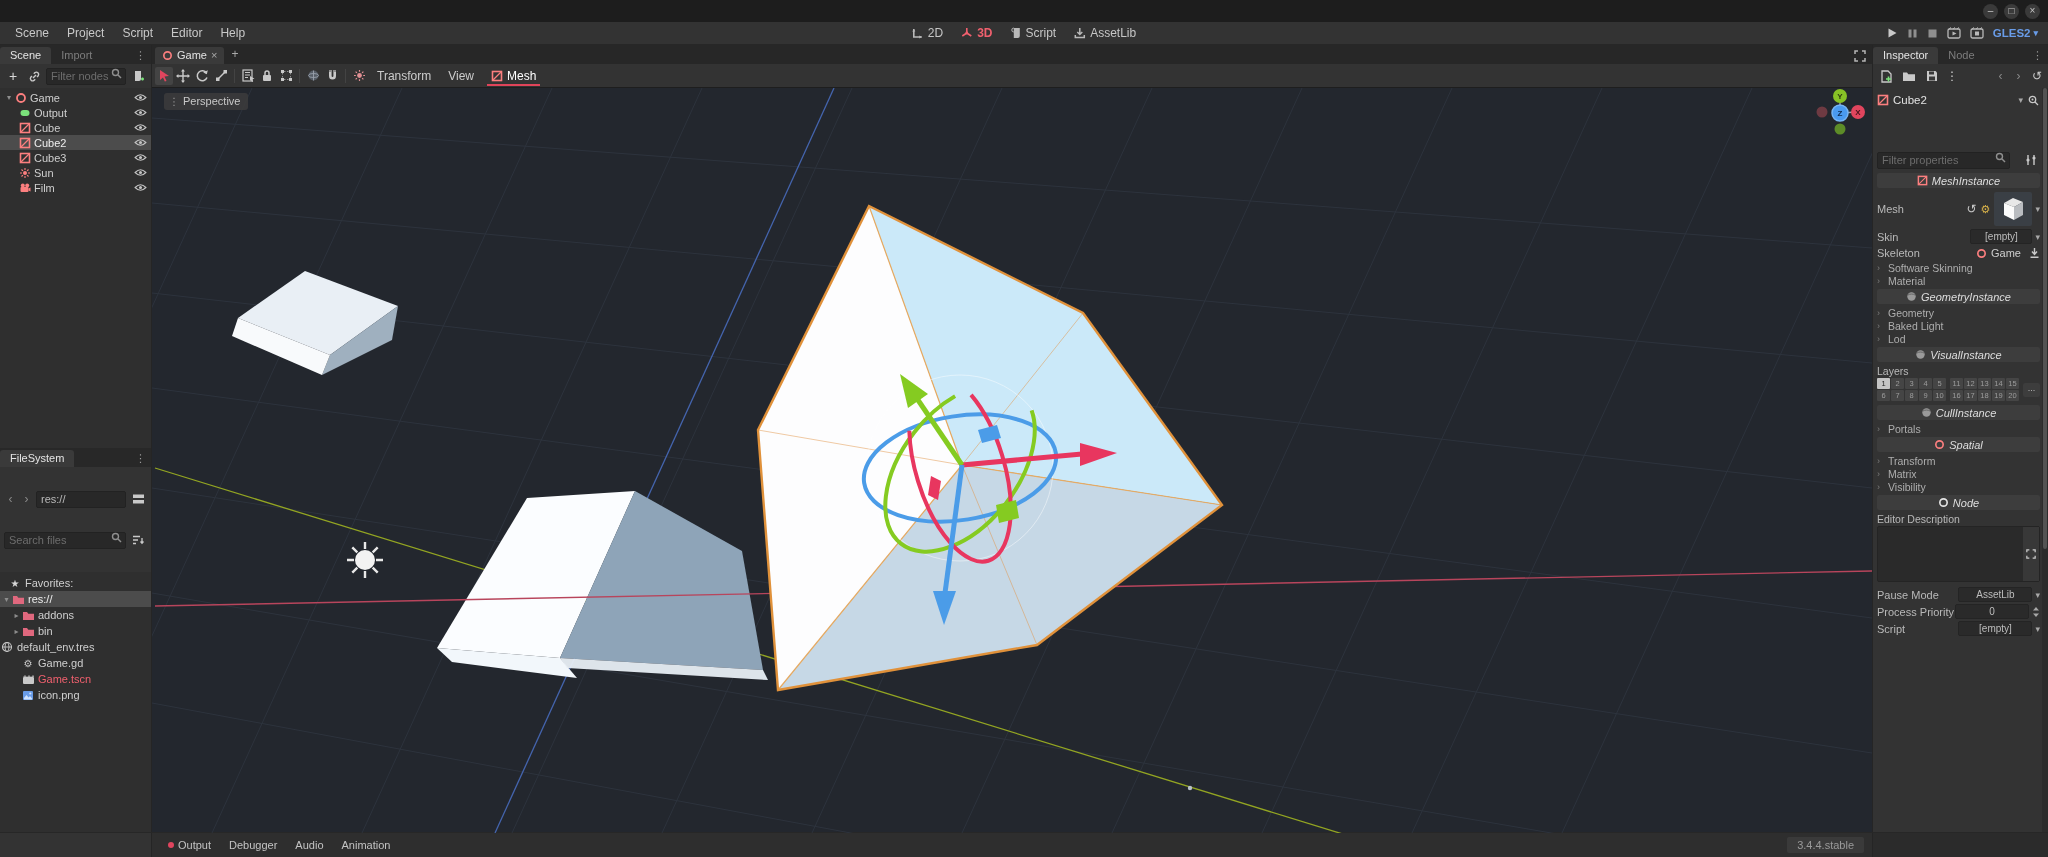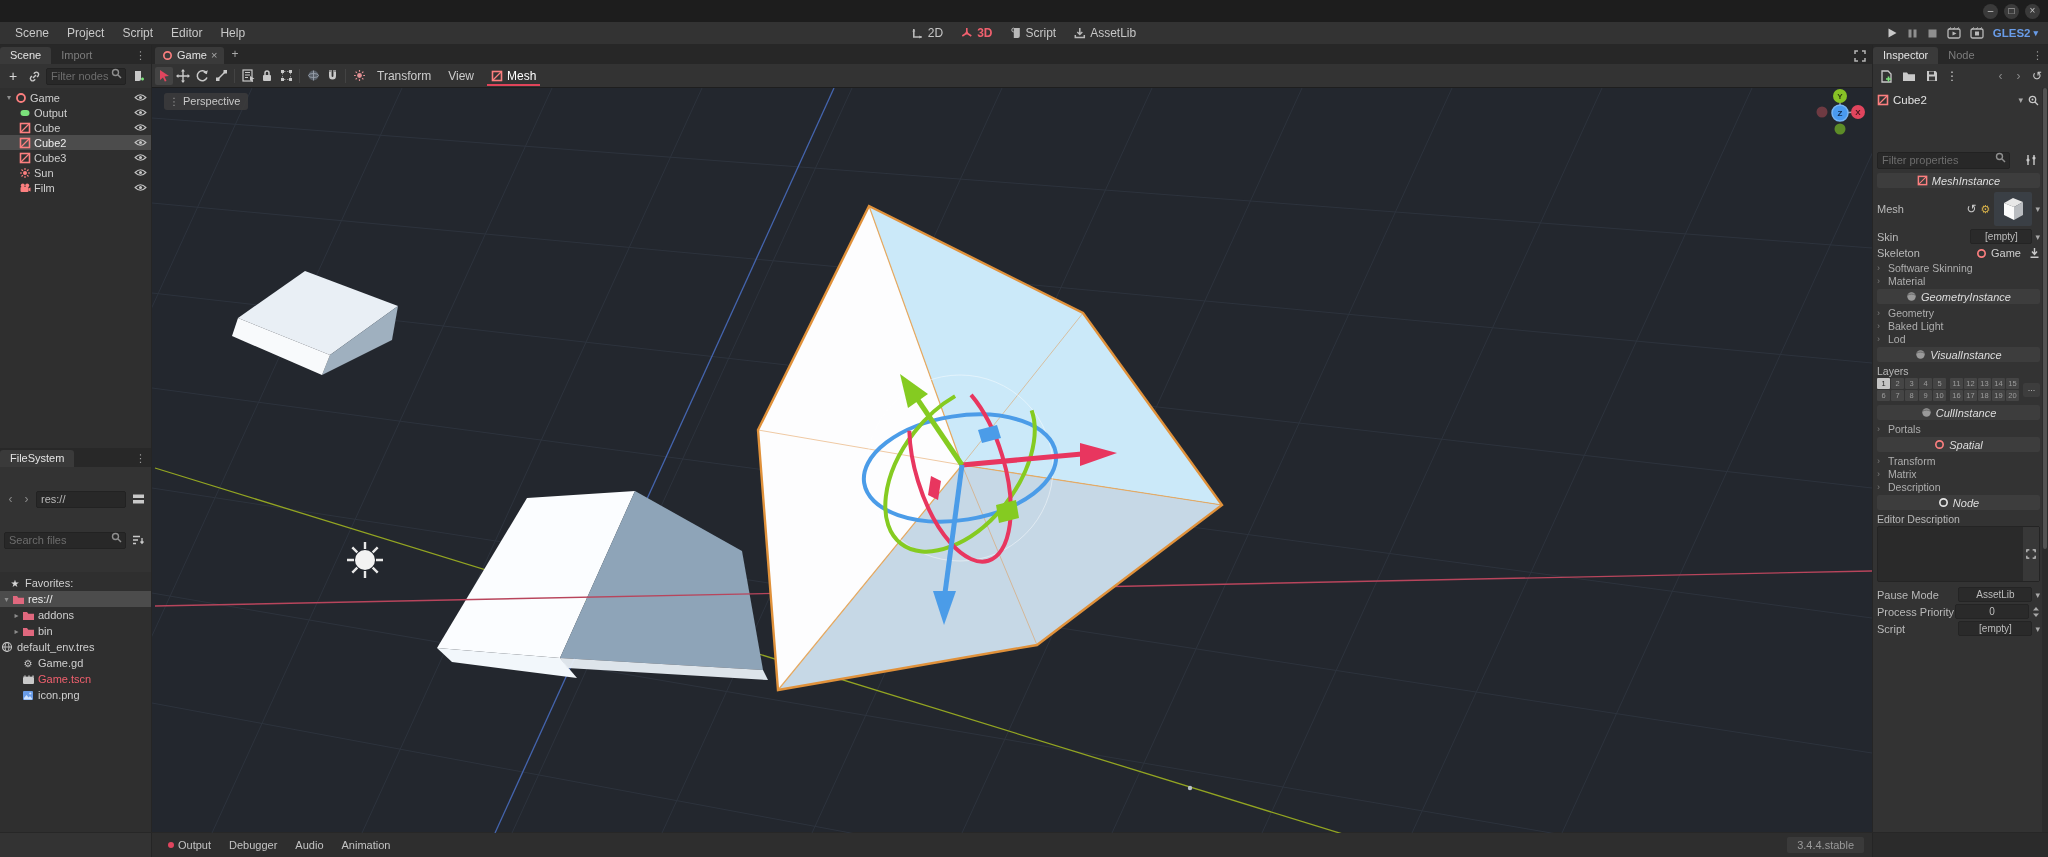--- a/index.html
+++ b/index.html
@@ -855,21 +855,21 @@
         <div class="group-row">
           <span class="garrow">›</span>
           <span>Transform</span>
         </div>
         <div class="group-row">
           <span class="garrow">›</span>
           <span>Matrix</span>
         </div>
         <div class="group-row">
           <span class="garrow">›</span>
-          <span>Description</span>
+          <span>Visibility</span>
         </div>
 
         <div class="insp-header">
           <svg class="icon-svg" width="11" height="11" viewBox="0 0 12 12">
               <circle cx="6" cy="6" r="4" stroke="#e4e4e4" stroke-width="1.8" fill="none"></circle>
             </svg>
           <span>Node</span>
         </div>
 
         <div class="group-row" style="color:#b9b9b9">

